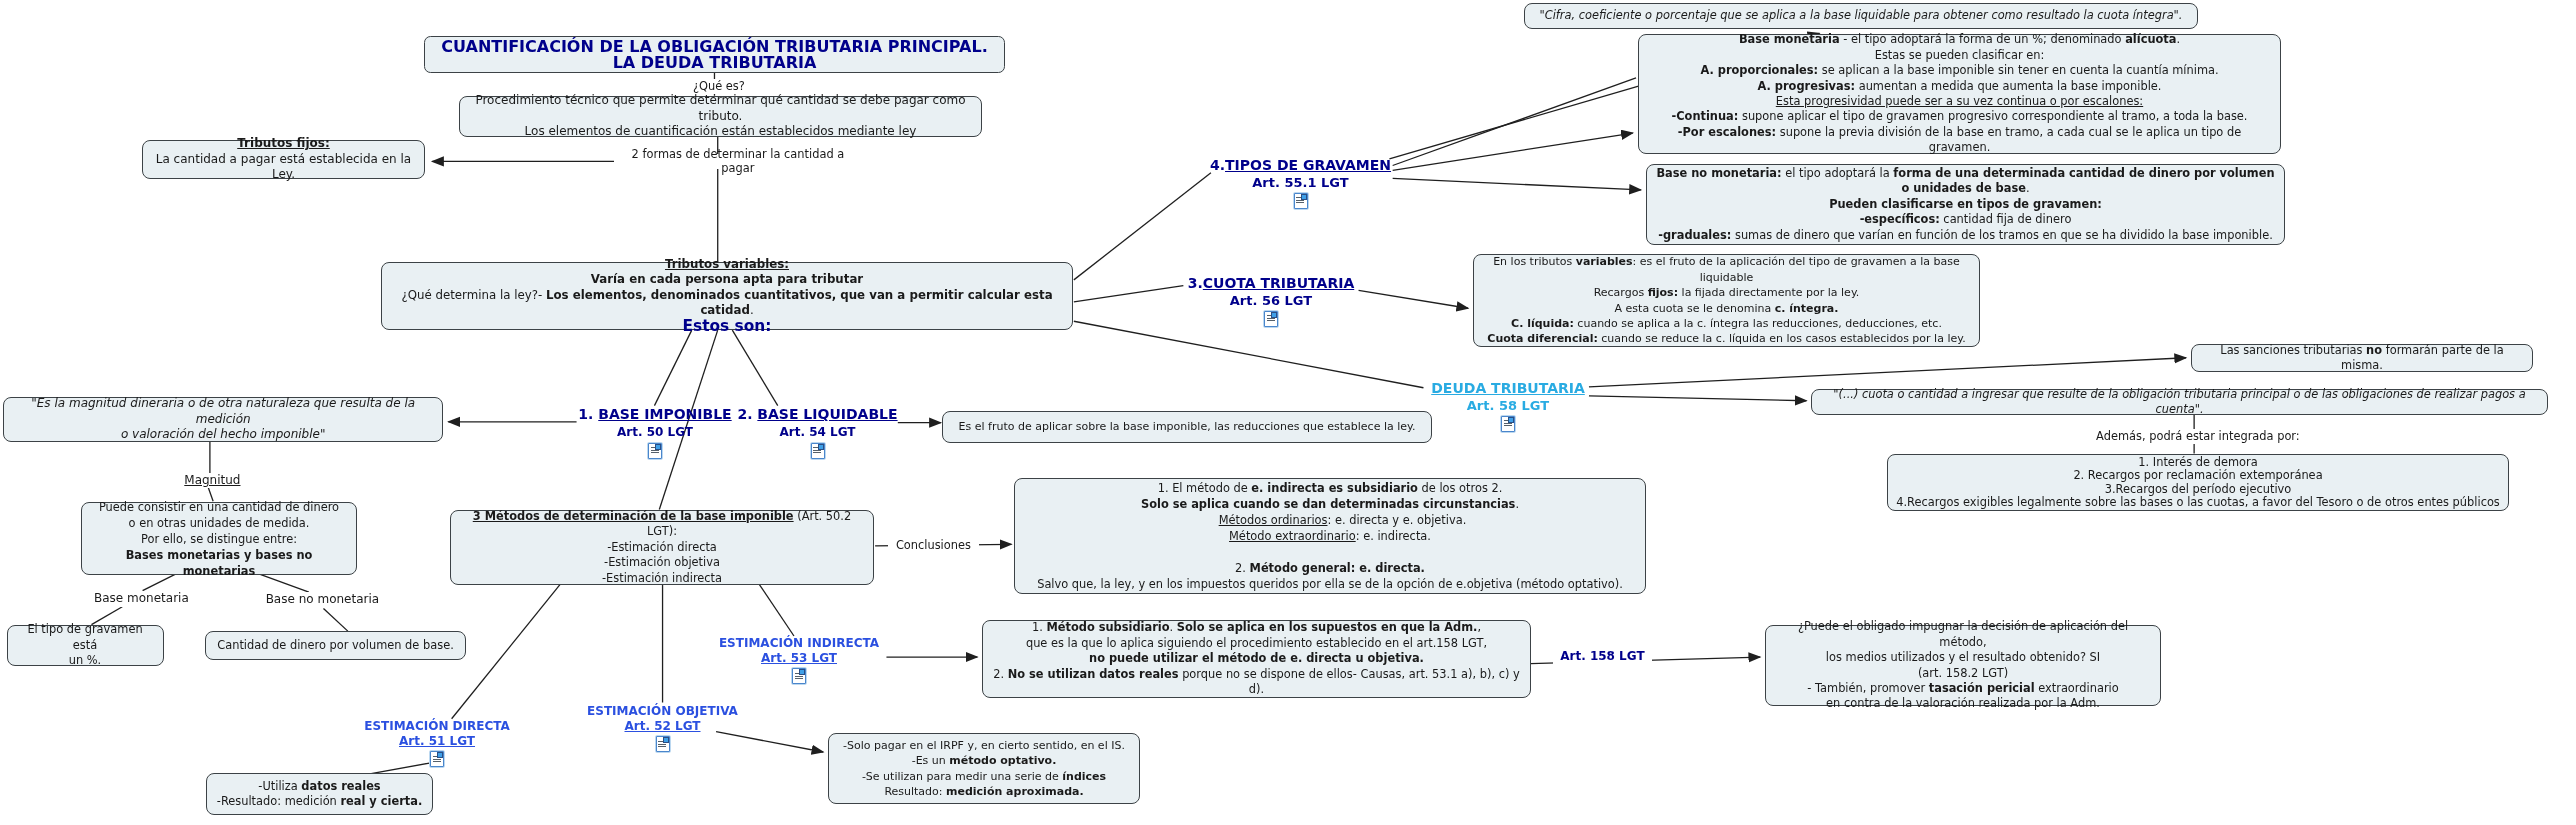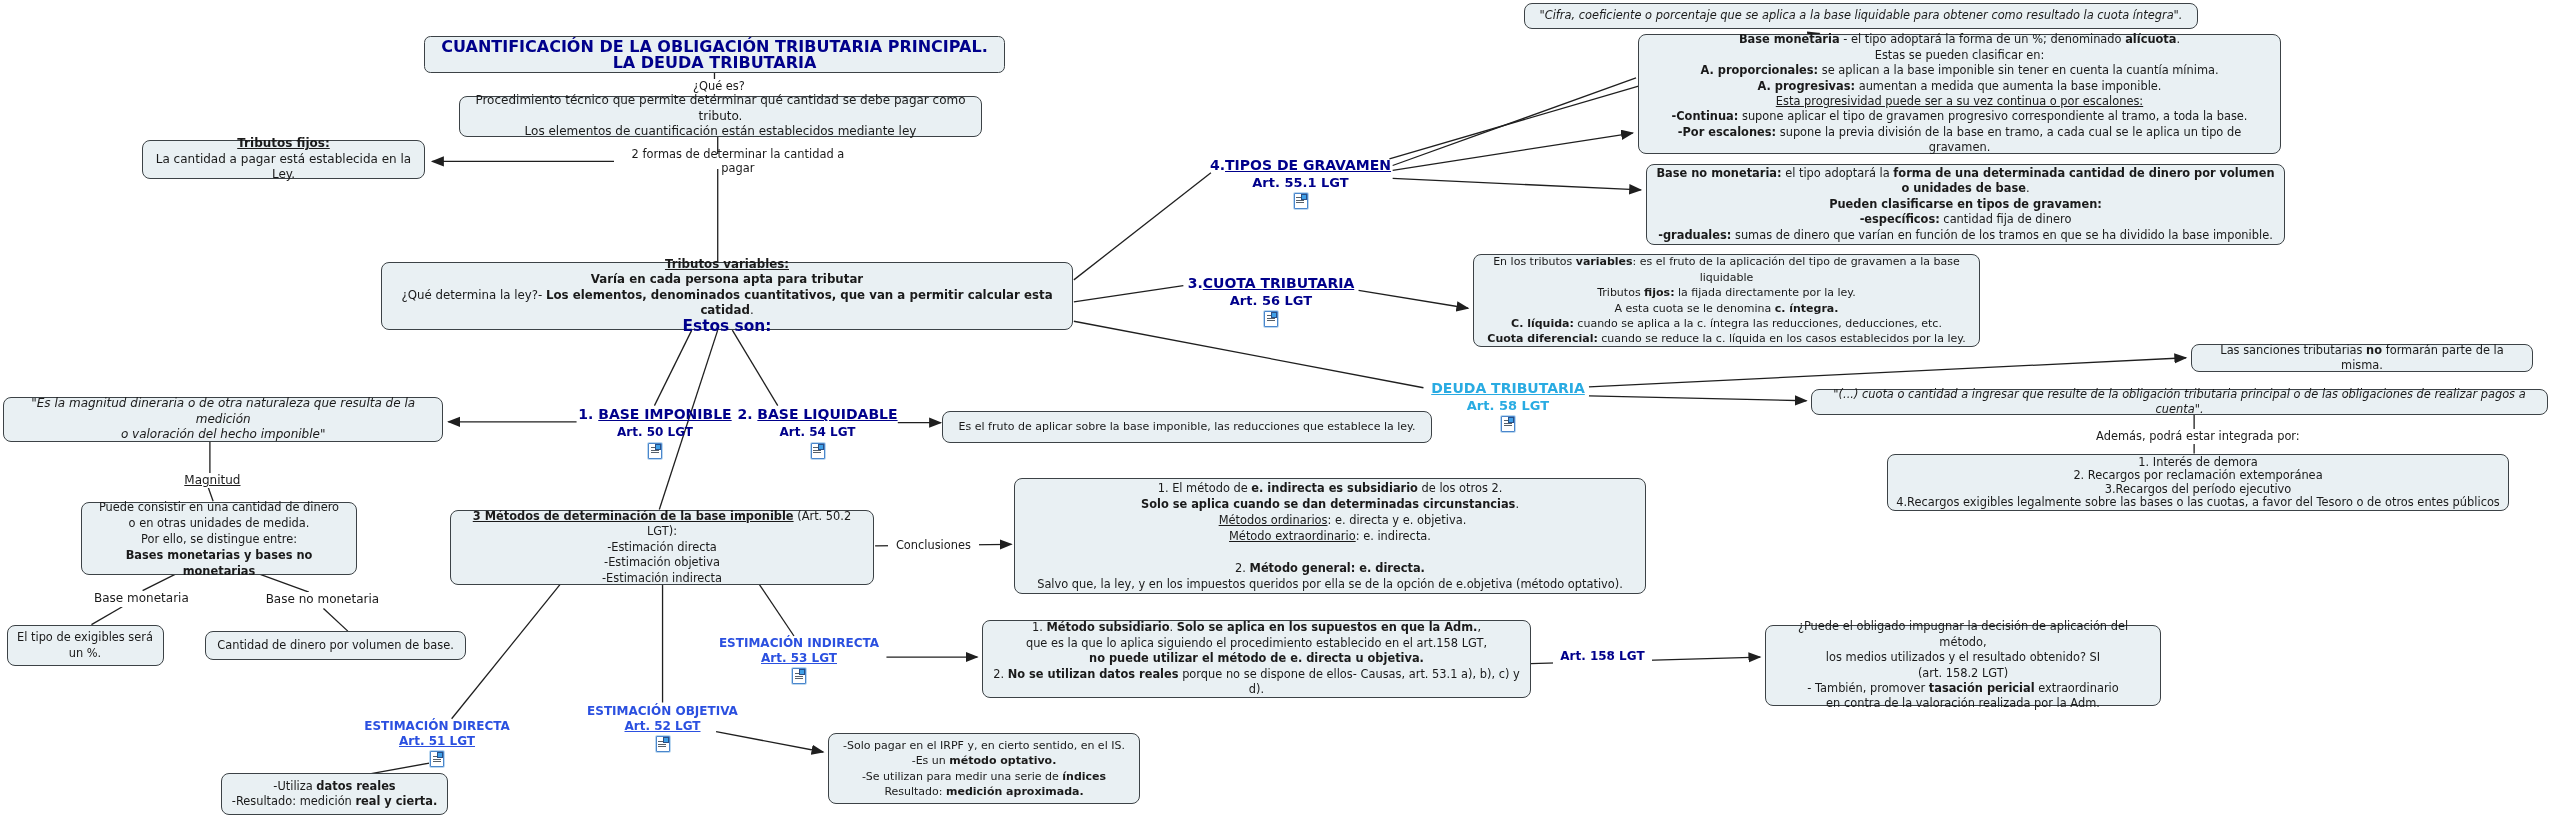--- a/index.html
+++ b/index.html
@@ -126,21 +126,21 @@
 
   <div class="keylabel navy fs17" style="left:1181px;top:275px;width:180px;">
     <span>
         <div class="ln"><span style="font-weight: bold;">3.</span><span style="font-weight: bold; text-decoration: underline;">CUOTA TRIBUTARIA</span></div>
         <div class="ln"><span style="font-weight: bold; font-size: 13px;">Art. 56 LGT</span></div>
       </span>
     <span class="res-icon"></span>
   </div>
   <div class="nbox fs135" style="left:1473px;top:254px;width:507px;height:93px;">
       <div class="ln"><span>En los tributos </span><span style="font-weight: bold;">variables</span><span>: es el fruto de la aplicación del tipo de gravamen a la base liquidable</span></div>
-      <div class="ln"><span>Tributos </span><span style="font-weight: bold;">fijos:</span><span> la fijada directamente por la ley.</span></div>
+      <div class="ln"><span>Recargos </span><span style="font-weight: bold;">fijos:</span><span> la fijada directamente por la ley.</span></div>
       <div class="ln"><span>A esta cuota se le denomina </span><span style="font-weight: bold;">c. íntegra.</span></div>
       <div class="ln"><span style="font-weight: bold;">C. líquida:</span><span> cuando se aplica a la c. íntegra las reducciones, deducciones, etc.</span></div>
       <div class="ln"><span style="font-weight: bold; margin-top: 24px;">Cuota diferencial:</span><span> cuando se reduce la c. líquida en los casos establecidos por la ley.</span></div>
     </div>
 
   <div class="keylabel cyan fs17" style="left:1427px;top:380px;width:162px;">
     <span>
         <div class="ln"><span style="font-weight: bold; text-decoration: underline;">DEUDA TRIBUTARIA</span></div>
         <div class="ln"><span style="font-weight: bold; font-size: 13px;">Art. 58 LGT</span></div>
       </span>
@@ -185,21 +185,21 @@
   <div class="linklabel fs15" style="left:175px;top:473px;width:70px;height:14.6px;text-decoration:underline;">Magnitud</div>
   <div class="nbox lh20" style="left:81px;top:502px;width:276px;height:73px;">
       <div class="ln"><span>Puede consistir en una cantidad de dinero</span></div>
       <div class="ln"><span>o en otras unidades de medida.</span></div>
       <div class="ln"><span>Por ello, se distingue entre:</span></div>
       <div class="ln"><span style="font-weight: bold;">Bases monetarias y bases no monetarias</span></div>
     </div>
   <div class="linklabel fs15" style="left:78px;top:591px;width:122px;height:16px;">Base monetaria</div>
   <div class="linklabel fs15" style="left:246px;top:592px;width:148px;height:16px;">Base no monetaria</div>
   <div class="nbox" style="left:6.5px;top:625px;width:157px;height:41px;">
-      <div class="ln"><span>El tipo de exigibles será</span></div>
+      <div class="ln"><span>El tipo de gravamen está</span></div>
       <div class="ln"><span>un %.</span></div>
     </div>
   <div class="nbox" style="left:205px;top:631px;width:261px;height:29px;">
       <div class="ln"><span>Cantidad de dinero por volumen de base.</span></div>
     </div>
 
   <div class="nbox" style="left:450px;top:510px;width:424px;height:75px;">
       <div class="ln"><span style="font-weight: bold; text-decoration: underline;">3 Métodos de determinación de la base imponible</span><span> (Art. 50.2 LGT):</span></div>
       <div class="ln"><span>-Estimación directa</span></div>
       <div class="ln"><span>-Estimación objetiva</span></div>
@@ -245,21 +245,21 @@
       </span>
     <span class="res-icon"></span>
   </div>
   <div class="keylabel blue fs15" style="left:583px;top:704px;width:159px;">
     <span>
         <div class="ln"><span style="font-weight: bold;">ESTIMACIÓN OBJETIVA</span></div>
         <div class="ln"><span style="font-weight: bold; text-decoration: underline;">Art. 52 LGT</span></div>
       </span>
     <span class="res-icon"></span>
   </div>
-  <div class="nbox" style="left:221px;top:773px;width:227px;height:42px;">
+  <div class="nbox" style="left:206px;top:773px;width:227px;height:42px;">
       <div class="ln"><span>-Utiliza </span><span style="font-weight: bold;">datos reales</span></div>
       <div class="ln"><span>-Resultado: medición </span><span style="font-weight: bold;">real y cierta.</span></div>
     </div>
   <div class="nbox fs135" style="left:828px;top:733px;width:312px;height:71px;">
       <div class="ln"><span>-Solo pagar en el IRPF y, en cierto sentido, en el IS.</span></div>
       <div class="ln"><span>-Es un </span><span style="font-weight: bold;">método optativo.</span></div>
       <div class="ln"><span>-Se utilizan para medir una serie de </span><span style="font-weight: bold;">índices</span></div>
       <div class="ln"><span>Resultado: </span><span style="font-weight: bold;">medición aproximada.</span></div>
     </div>
 

